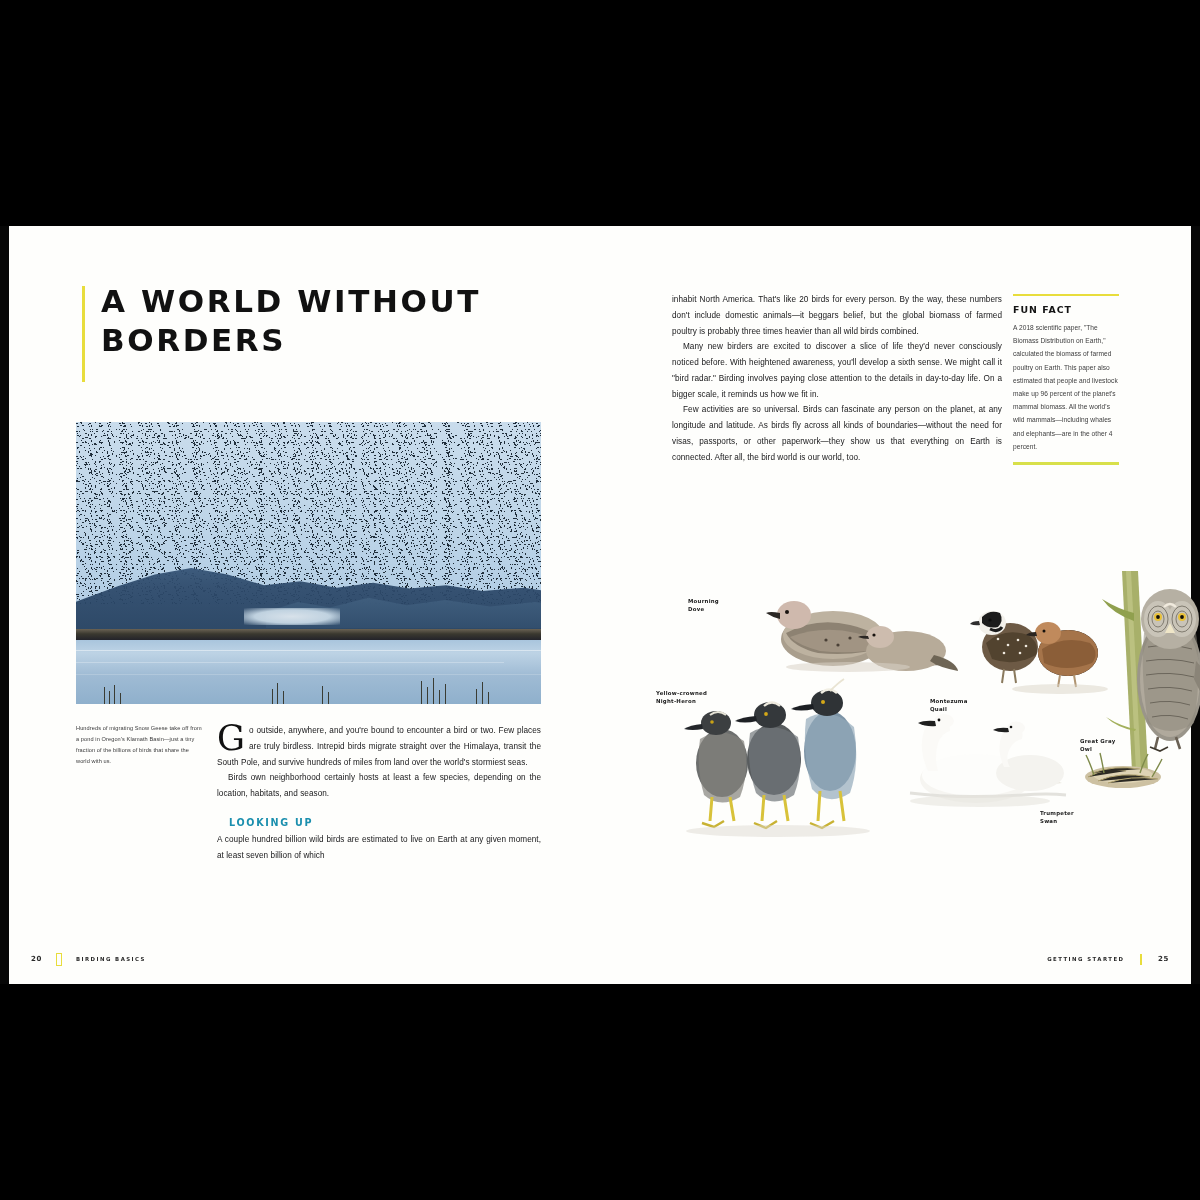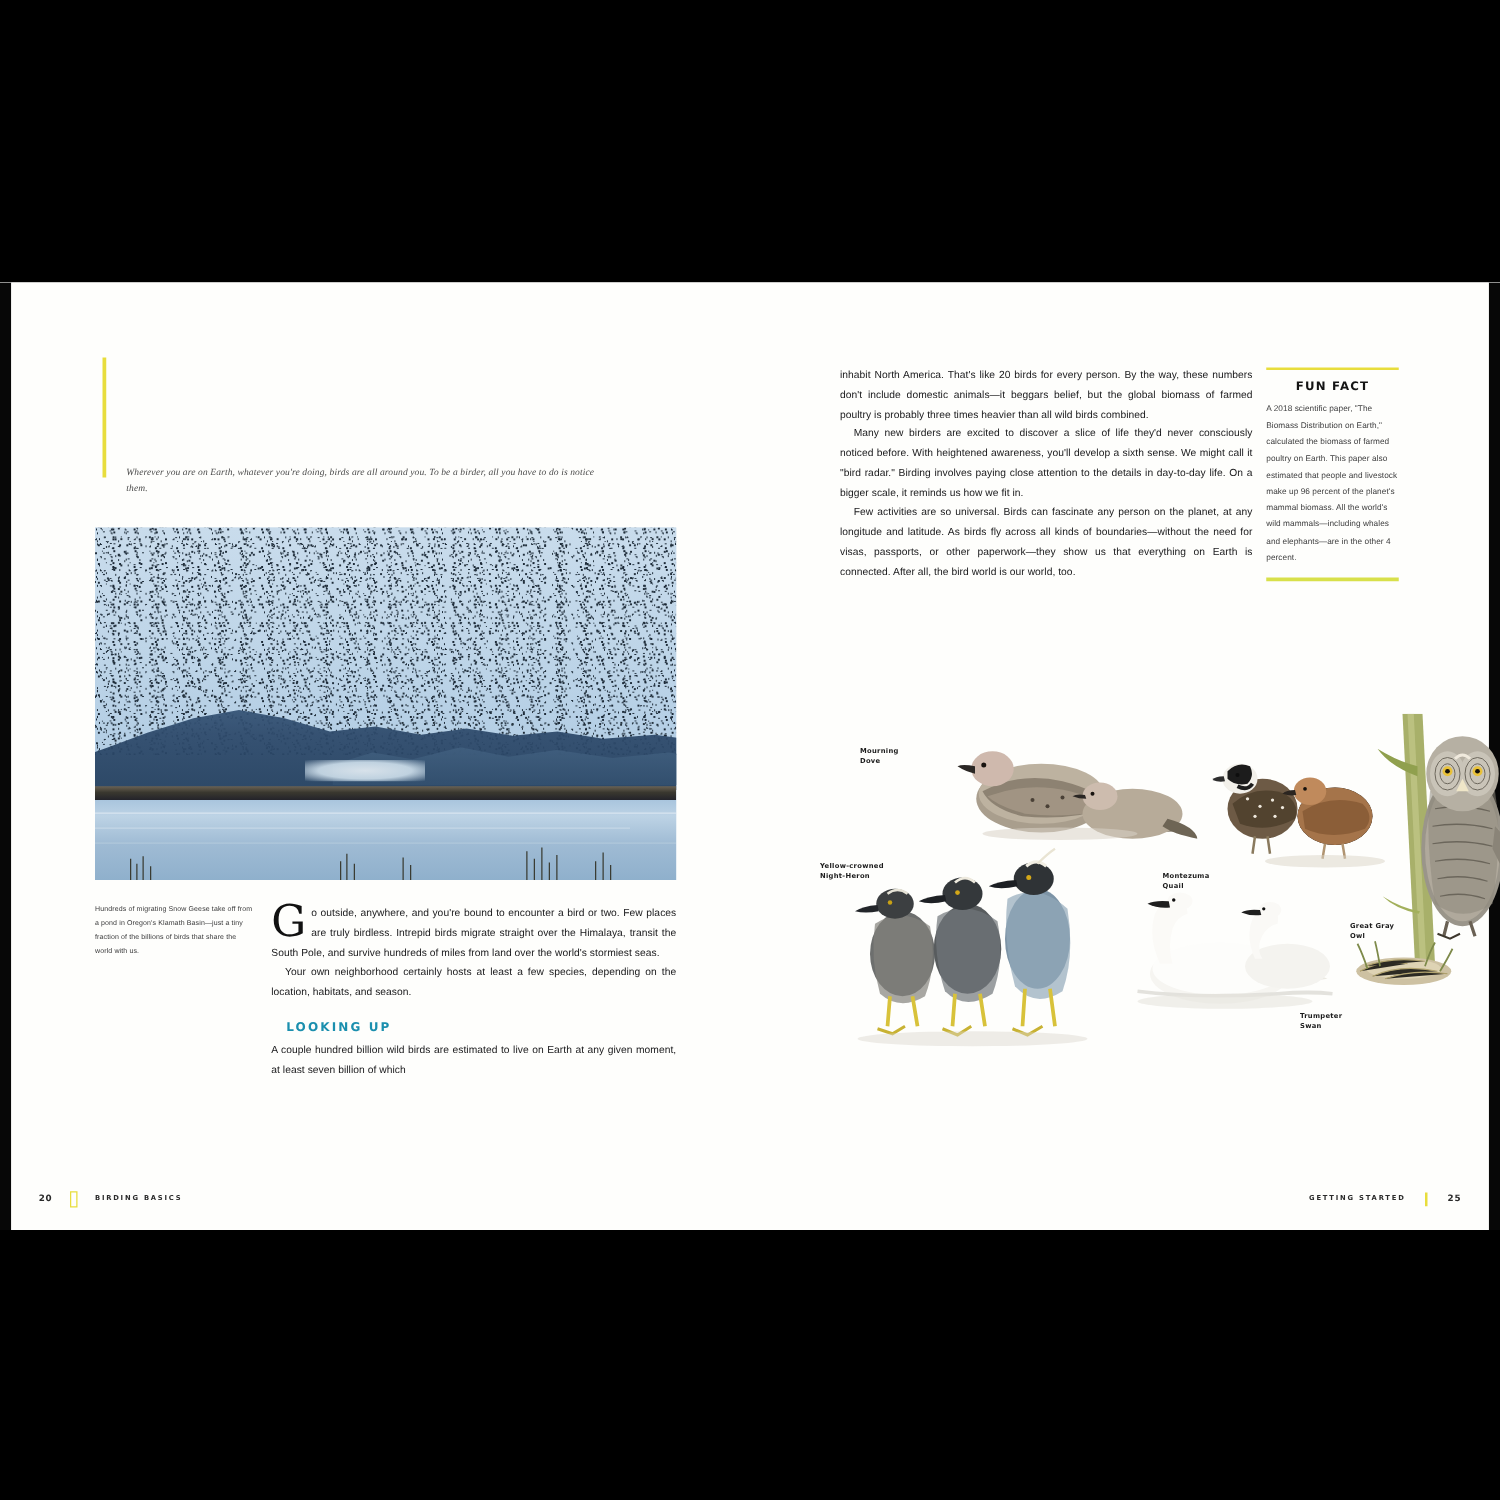--- a/index.html
+++ b/index.html
@@ -312,21 +312,20 @@
     background: #d8e04a;
     margin-top: 9px;
   }
   .ff-title {
     font-family: "DejaVu Sans", sans-serif;
     font-weight: 700;
     font-size: 9.4px;
     letter-spacing: 1px;
     color: #141414;
     margin-bottom: 6px;
-    text-align: center;
   }
   .ff-body {
     font-family: "Liberation Sans", sans-serif;
     font-size: 6.6px;
     line-height: 2.0;
     color: #3c3c3d;
     letter-spacing: 0.05px;
   }
 
   
@@ -396,22 +395,22 @@
 
   <div id="spread">
 
     <div class="spread-edge left"></div>
     <div class="spread-edge right"></div>
 
     <div id="page-left">
 
       <div class="title-rule"></div>
 
-
-      <p class="deck">Wherever you are on Earth, whatever you're doing, birds are all around you. To be a birder, all you have to do is notice them.</p>
+      <h1 class="headline">A WORLD WITHOUT BORDERS</h1>
+
 
       <div class="photo">
         <div class="sky"></div>
         <div class="mountain"></div>
         <div class="mountain2"></div>
         <div class="snowpatch"></div>
         <div class="shoreline"></div>
         <div class="lake">
           <div class="lake-streak" style="top:10px;width:100%;"></div>
           <div class="lake-streak" style="top:22px;width:92%;opacity:.6;"></div>
@@ -433,21 +432,21 @@
           <div class="reed" style="left:400px;width:1px;height:15px;"></div>
           <div class="reed" style="left:406px;width:1px;height:22px;"></div>
           <div class="reed" style="left:412px;width:1px;height:12px;"></div>
         </div>
       </div>
 
       <p class="photo-caption">Hundreds of migrating Snow Geese take off from a pond in Oregon's Klamath Basin—just a tiny fraction of the billions of birds that share the world with us.</p>
 
       <div class="left-body">
         <p class="dropcap-para"><span class="dropcap">G</span><span>o outside, anywhere, and you're bound to encounter a bird or two. Few places are truly birdless. Intrepid birds migrate straight over the Himalaya, transit the South Pole, and survive hundreds of miles from land over the world's stormiest seas.</span></p>
-        <p class="body-para">Your own neighborhood certainly hosts at least a few species, depending on the location, habitats, and season.</p>
+        <p class="body-para">Birds own neighborhood certainly hosts at least a few species, depending on the location, habitats, and season.</p>
         <h2 class="subhead">LOOKING UP</h2>
         <p class="body-para" style="text-indent:0;">A couple hundred billion wild birds are estimated to live on Earth at any given moment, at least seven billion of which</p>
       </div>
 
       <div class="footer left">
         <span class="folio">20</span>
         <span class="ng-logo"></span>
         <span class="running-head">BIRDING BASICS</span>
       </div>
     </div>

